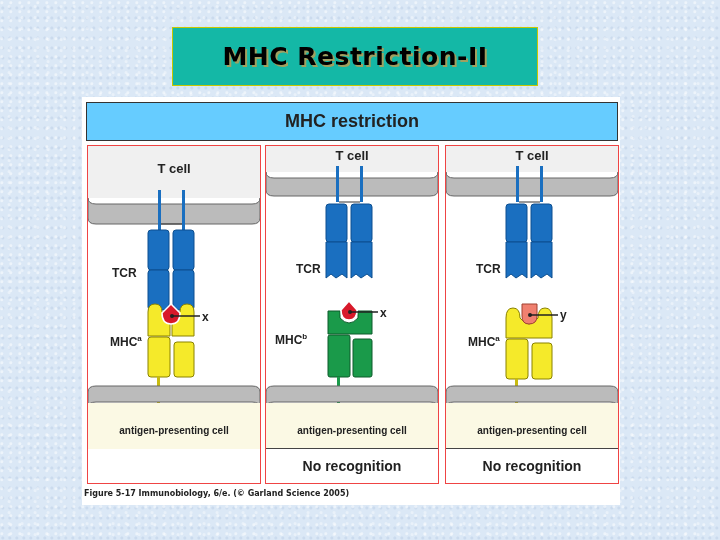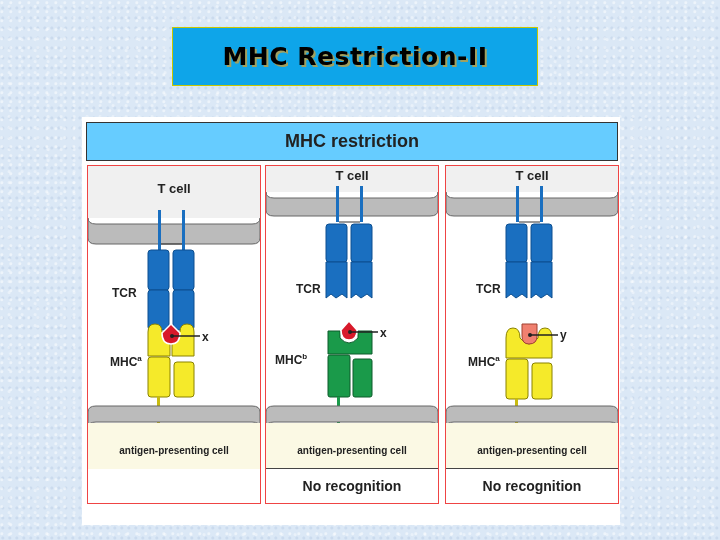--- a/index.html
+++ b/index.html
@@ -8,31 +8,30 @@
     background:#dbe8f6;
     background-image:
       radial-gradient(circle at 20% 30%, rgba(255,255,255,0.5) 0 1px, transparent 2px),
       radial-gradient(circle at 70% 60%, rgba(255,255,255,0.4) 0 1px, transparent 2px),
       radial-gradient(circle at 40% 80%, rgba(180,200,225,0.4) 0 1px, transparent 2px);
     background-size: 9px 9px, 13px 11px, 7px 10px;
     font-family: "Liberation Sans", sans-serif;
   }
   .title-box {
     position:absolute; left:172px; top:27px; width:364px; height:57px;
-    background:#0ea5e9; border:1px solid #c8c800;
+    background:#14b8a6; border:1px solid #c8c800;
     display:flex; align-items:center; justify-content:center;
   }
   .title-text {
     font-family: "DejaVu Sans", sans-serif; font-weight:bold; font-size:25px;
     color:#000; text-shadow:2px 2px 0 #a0a060; letter-spacing:0.5px;
   }
   .figure {
     position:absolute; left:82px; top:97px; width:538px; height:408px;
     background:#fff;
-    margin-top:20px;
   }
   .fig-header {
     position:absolute; left:4px; top:5px; width:530px; height:37px;
     background:#66ccff; border:1px solid #333;
     display:flex; align-items:center; justify-content:center;
     font-weight:bold; font-size:18px; color:#222;
   }
   .panel {
     position:absolute; top:48px; width:172px; height:337px;
     border:1px solid #ef4444; background:#fff; overflow:hidden;
@@ -153,13 +152,14 @@
       <rect x="0" y="257" width="172" height="46" fill="#fbf9e4"></rect>
     </svg>
     <div class="lbl tcell-lbl" style="top:2px;">T cell</div>
     <div class="lbl side-lbl" style="left:30px; top:116px;">TCR</div>
     <div class="lbl side-lbl" style="left:22px; top:188px;"><span>MHC</span><sup>a</sup></div>
     <div class="lbl side-lbl" style="left:114px; top:162px;">y</div>
     <div class="lbl apc-lbl" style="top:279px;">antigen-presenting cell</div>
     <div class="result-row">No recognition</div>
   </div>
 
+  <div class="caption">Figure 5-17  Immunobiology, 6/e. (© Garland Science 2005)</div>
 </div>
 
 </body></html>

